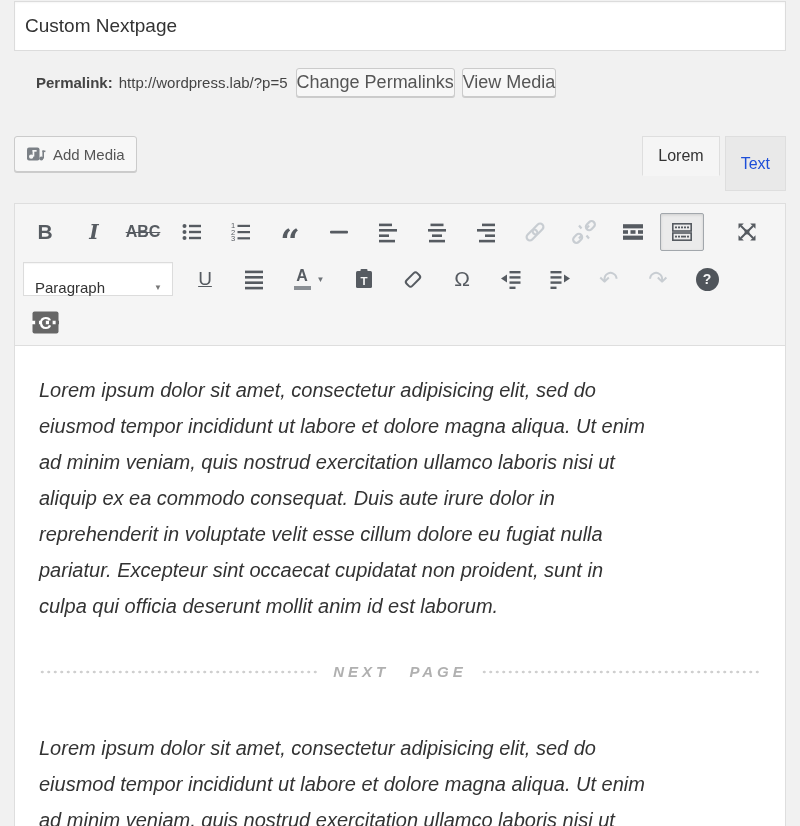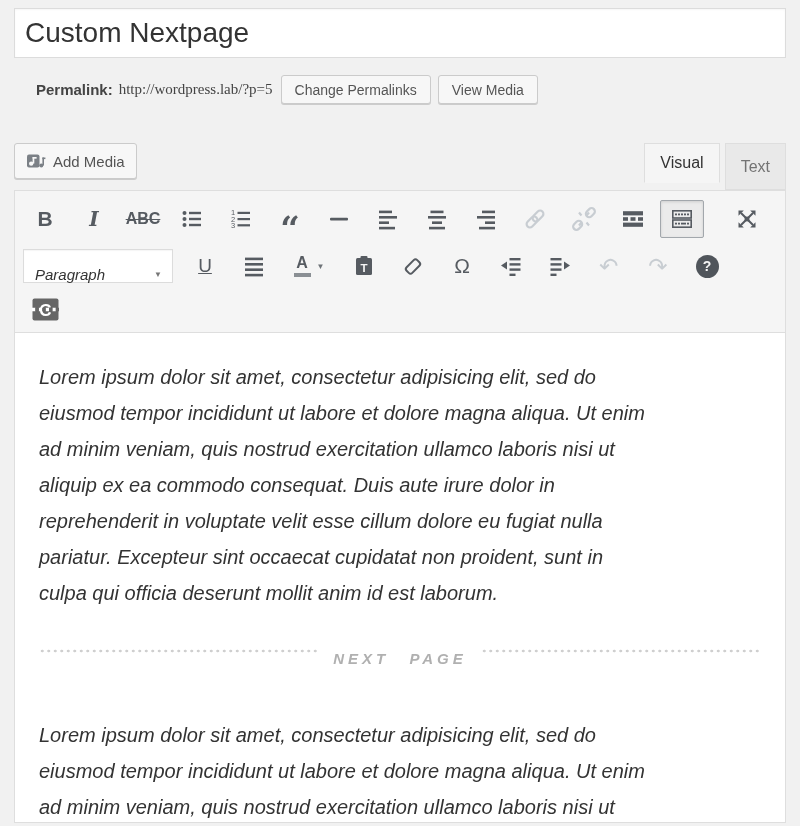--- a/index.html
+++ b/index.html
@@ -9,62 +9,62 @@
     width: 800px; height: 826px;
     overflow: hidden;
     background: #f1f1f1;
     font-family: "Liberation Sans", sans-serif;
     color: #333;
     padding: 0 14px;
   }
   
   .title-input {
     display:block; width: 100%; height: 50px;
-    margin-top: 8px;
+    margin-top: 1px;
     border: 1px solid #dcdcdc; background: #fff;
     font-family: "Liberation Sans", sans-serif;
-    font-size: 28px; color: #333;
+    font-size: 19px; color: #333;
     padding: 2px 10px;
     outline: none;
     box-shadow: inset 0 1px 2px rgba(0,0,0,.04);
   }
   
   .permalink-row {
     margin-top: 16px; height: 31px;
     display: flex; align-items: center;
     font-size: 15px; color: #444;
   }
   .pl-label { font-weight: bold; margin-right: 6px; margin-left: 22px; }
-  .pl-url { margin-right: 8px; font-family: Liberation Serif, serif; }
+  .pl-url { margin-right: 8px; }
   .wp-btn {
     display: inline-flex; align-items: center; gap: 7px;
     background: #f7f7f7;
     border: 1px solid #cbcbcb; border-radius: 3px;
     color: #555; font-family: "Liberation Sans", sans-serif;
-    font-size: 14px;
-    padding: 5px 13px; cursor: pointer;
+    font-size: 18px;
+    padding: 5px 0; cursor: pointer;
     box-shadow: 0 1px 0 #ccc;
     white-space: nowrap;
   }
   .permalink-row .wp-btn { margin-right: 7px; height: 29px; }
   
   .editor-header {
     margin-top: 38px;
     display: flex; 
   }
   .add-media { font-size: 15px; height: 36px; margin-bottom: 6px; padding: 5px 11px; }
   .media-icon { display:inline-flex; width:20px; height:20px; color:#7b8086; }
   .tabs { margin-left: auto; display: flex; gap: 5px; position: relative; z-index: 2; }
   .tab {
-    height: 47px; padding: 0 15px;
+    height: 55px; padding: 0 15px;
     font-family: "Liberation Sans", sans-serif;
     font-size: 16px; cursor: pointer;
     border: 1px solid #dedede;
-    background: #e9e9e9; color: #737373;
-    margin-bottom: 0;
+    background: #e9e9e9; color: #1d4ed8;
+    margin-bottom: 12px;
   }
   .tab.active {
     background: #f5f5f5; color: #333;
     border-bottom-color: #f5f5f5;
     margin-bottom: -1px; height: 40px;
   }
   
   .editor-box {
     border: 1px solid #dedede;
     height: 633px;
@@ -116,37 +116,36 @@
   }
   
   .format-select {
     width: 150px; height: 34px;
     background: #fff; border: 1px solid #dcdcdc;
     display: flex; align-items: center; justify-content: space-between;
     padding: 16px 10px 0 11px;
     font-size: 15px; color: #333;
     margin-right: 10px; cursor: pointer;
     box-shadow: inset 0 1px 1px rgba(0,0,0,.04);
-    font-style: italic;
   }
   .format-select .g-caret { color: #777; }
   
   .np-icon { width: 27px; height: 27px; display:block; }
   
   .content {
     flex: 1; background: #fff;
     padding: 26px 24px 0 24px;
     font-size: 20px; line-height: 36px; color: #333;
     overflow: hidden;
     cursor: text;
     font-style: italic;
   }
   .content p { white-space: pre-line; margin: 0; }
   .nextpage {
-    display: flex; align-items: flex-start; gap: 14px;
+    display: flex; align-items: center; gap: 14px;
     margin: 38px 0 48px 0;
     height: 20px;
   }
   .nextpage .dots {
     flex: 1; height: 4px;
     background-image: radial-gradient(circle, #cfcfcf 1.3px, rgba(0,0,0,0) 1.6px);
     background-size: 6.5px 4px;
     background-repeat: repeat-x;
     background-position: 0 center;
   }
@@ -181,21 +180,21 @@
           <rect x="6.6" y="6" width="1.7" height="6.5" fill="#f7f7f7"></rect>
           <rect x="6.6" y="6" width="4" height="1.7" fill="#f7f7f7"></rect>
           <circle cx="15.3" cy="14.6" r="2" fill="currentColor"></circle>
           <rect x="16.4" y="6.5" width="1.6" height="8" fill="currentColor"></rect>
           <rect x="16.4" y="6.5" width="3" height="1.6" fill="currentColor"></rect>
         </svg>
       </span>
       <span>Add Media</span>
     </button>
     <div class="tabs">
-      <button class="tab active">Visual</button>
+      <button class="tab active">Lorem</button>
       <button class="tab">Text</button>
     </div>
   </div>
 
   <div class="editor-box">
     <div class="toolbar">
 
       <div class="tb-row r1">
         <button class="tb-btn">
           <span class="g-bold">B</span>

